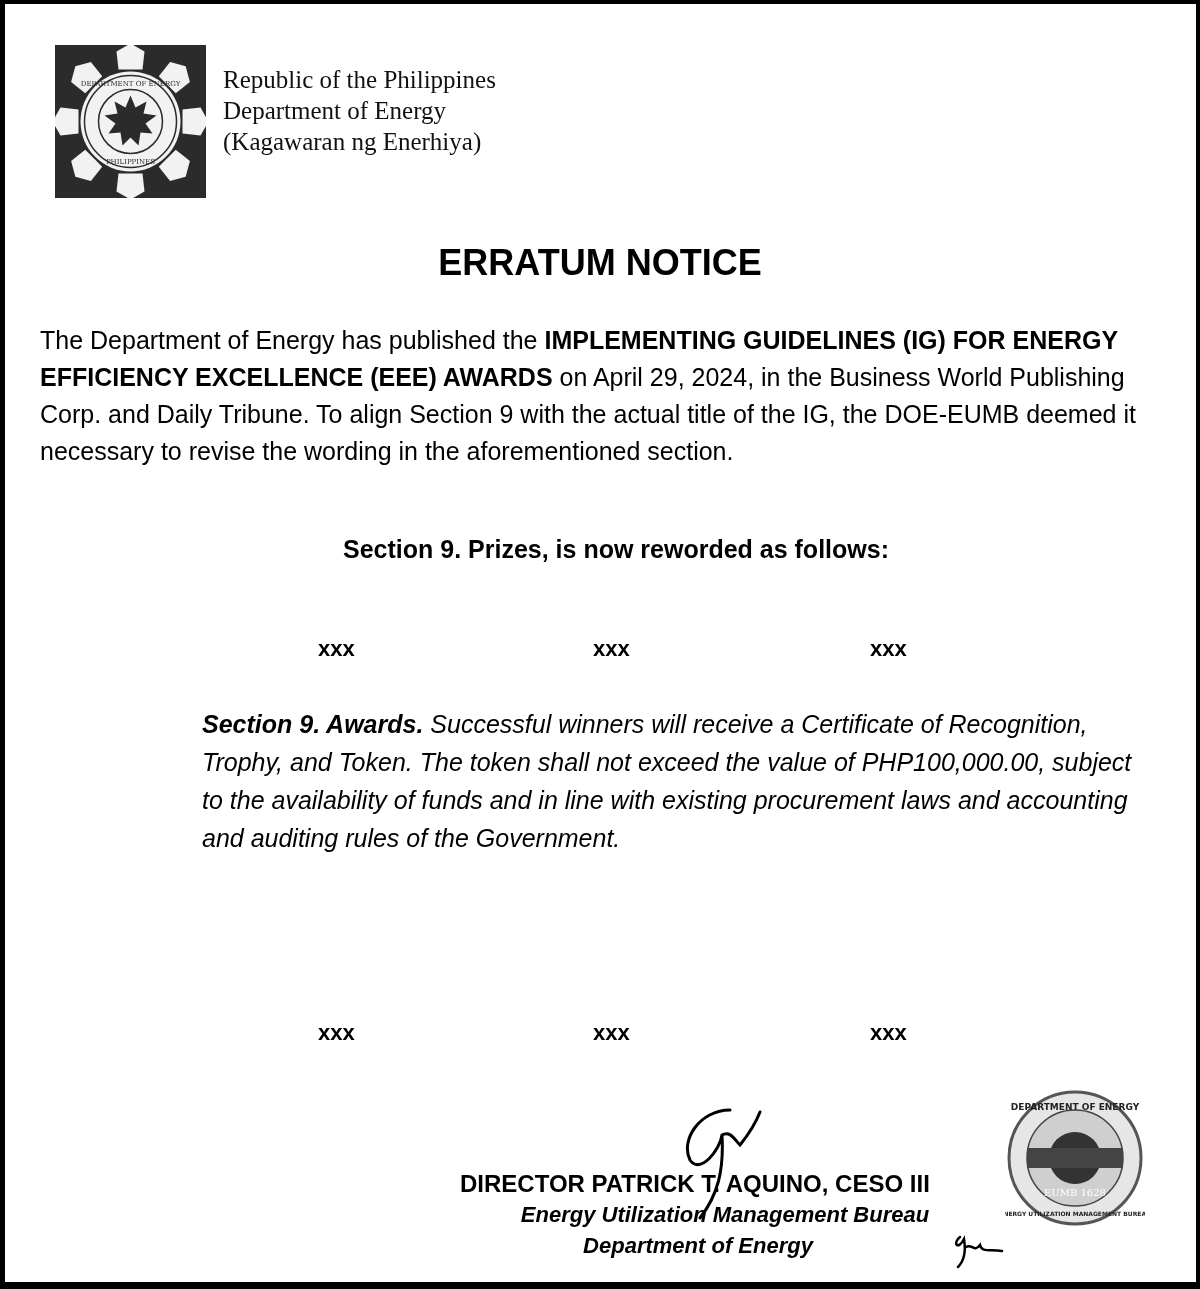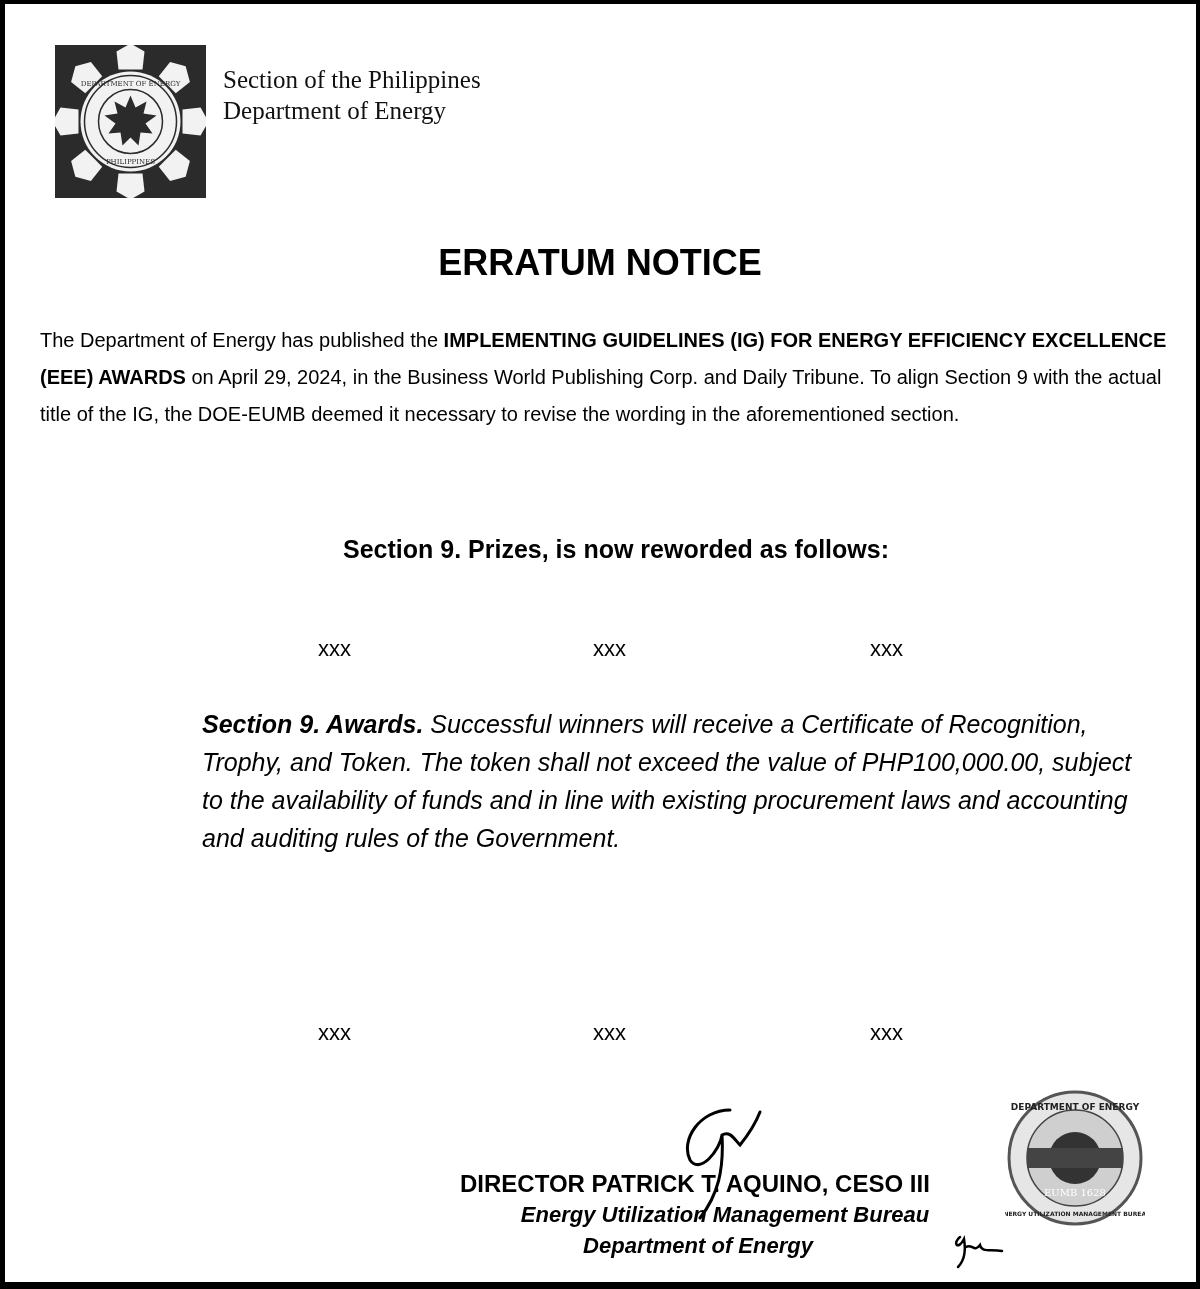--- a/index.html
+++ b/index.html
@@ -21,30 +21,30 @@
     font-size: 25px; line-height: 31px; color: #111;
   }
   .agency div { white-space: nowrap; }
   .title {
     position: absolute; left: 0; width: 1200px; top: 242px; text-align: center;
     font-family: "Liberation Sans", sans-serif; font-weight: bold;
     font-size: 36px; letter-spacing: 0px; color: #000;
   }
   .intro {
     position: absolute; left: 40px; top: 322px; width: 1130px;
-    font-family: "Liberation Sans", sans-serif; font-size: 20px; line-height: 37px;
+    font-family: "Liberation Sans", sans-serif; font-size: 25px; line-height: 37px;
     color: #000;
   }
   .intro b { font-weight: bold; }
   .subhead {
     position: absolute; left: 0; width: 1232px; top: 535px; text-align: center;
     font-family: "Liberation Sans", sans-serif; font-weight: bold; font-size: 25px; color: #000;
   }
   .xxx-row { position: absolute; left: 0; width: 1200px; font-family: "Liberation Sans", sans-serif; font-size: 22px; color: #000; }
-  .xxx-row span { position: absolute; }
+  .xxx-row span { position: absolute; font-weight: bold; }
   .section {
     position: absolute; left: 202px; top: 705px; width: 930px;
     font-family: "Liberation Sans", sans-serif; font-style: italic;
     font-size: 25px; line-height: 38px; color: #000;
   }
   .section b { font-weight: bold; }
   .sig-name {
     position: absolute; left: 460px; top: 1170px; width: 540px; text-align: left;
     font-family: "Liberation Sans", sans-serif; font-weight: bold; font-size: 24px; color: #000; white-space: nowrap;
   }
@@ -80,22 +80,23 @@
       <circle r="46" fill="none" stroke="#2b2b2b" stroke-width="1.5"></circle>
       <circle r="32" fill="none" stroke="#2b2b2b" stroke-width="1.5"></circle>
       <polygon fill="#2b2b2b" points="0,-26 5,-14 16,-20 13,-8 26,-6 15,2 22,12 10,11 8,24 0,16 -8,24 -10,11 -22,12 -15,2 -26,-6 -13,-8 -16,-20 -5,-14"></polygon>
       <text font-family="DejaVu Serif, serif" font-size="7" fill="#2b2b2b" text-anchor="middle" y="-36">DEPARTMENT OF ENERGY</text>
       <text font-family="DejaVu Serif, serif" font-size="7" fill="#2b2b2b" text-anchor="middle" y="42">PHILIPPINES</text>
     </g>
   </svg>
 </div>
 
 <div class="agency">
-  <div>Section of the Philippines</div>
+  <div>Republic of the Philippines</div>
   <div>Department of Energy</div>
+  <div>(Kagawaran ng Enerhiya)</div>
 </div>
 
 <div class="title">ERRATUM NOTICE</div>
 
 <div class="intro"><span>The Department of Energy has published the </span><b>IMPLEMENTING GUIDELINES (IG) FOR ENERGY EFFICIENCY EXCELLENCE (EEE) AWARDS</b><span> on April 29, 2024, in the Business World Publishing Corp. and Daily Tribune. To align Section 9 with the actual title of the IG, the DOE-EUMB deemed it necessary to revise the wording in the aforementioned section.</span></div>
 
 <div class="subhead">Section 9. Prizes, is now reworded as follows:</div>
 
 <div class="xxx-row" style="top:636px;">
   <span style="left:318px;">xxx</span>

